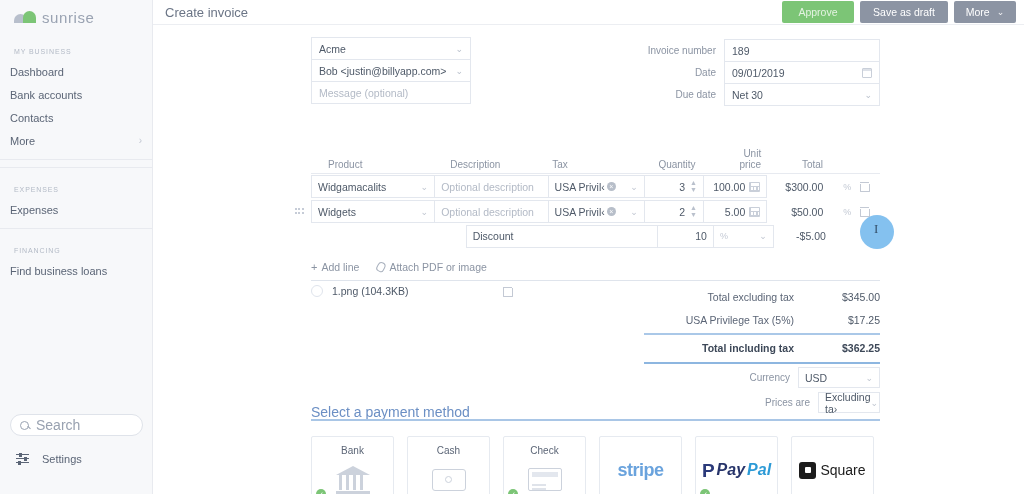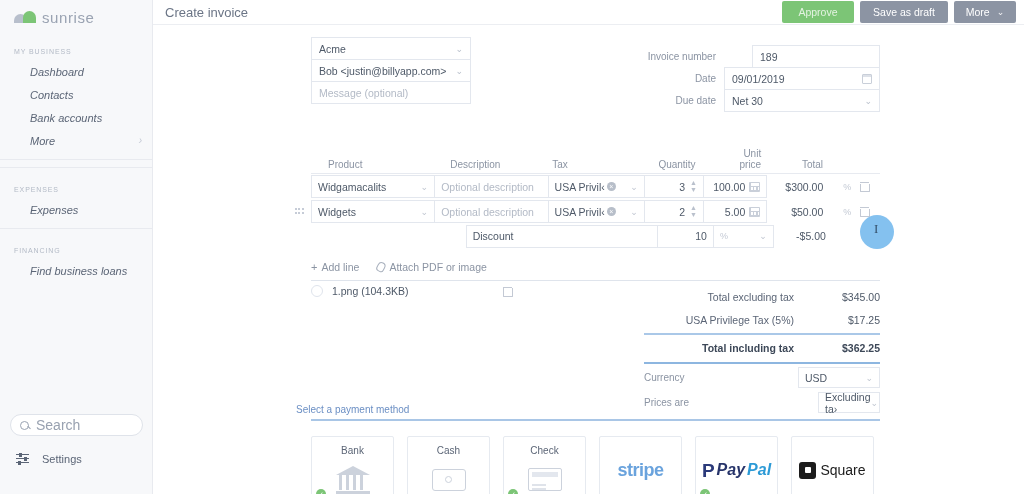--- a/index.html
+++ b/index.html
@@ -38,24 +38,23 @@
   .brand-text {
     font-size: 15px; color: #9aa3b2; letter-spacing: .6px; font-weight: 400;
   }
   .nav-section { padding-top: 10px; }
   .nav-head {
     font-size: 7px; color: #b3bac6; letter-spacing: .9px;
     padding: 8px 0 5px 14px; text-transform: uppercase;
   }
   .nav-item {
     height: 23px; display: flex; align-items: center;
-    padding-left: 30px; padding-right: 10px;
+    padding-left: 10px; padding-right: 10px;
     font-size: 11px; color: #5b6576; cursor: pointer;
     position: relative;
-    font-style: italic;
   }
   .nav-item.active { background: #eceef3; color: #3d4858; font-weight: bold; }
   .nav-item .chev {
     margin-left: auto; color: #c3c9d4; font-size: 10px; line-height: 1;
   }
   .nav-div { height: 1px; background: #e8eaef; margin: 7px 0 0 0; }
   .sidebar-bottom { position: absolute; left: 0; bottom: 20px; width: 153px; }
   .searchbox {
     margin: 0 10px; height: 22px; border: 1px solid #dfe3ea;
     border-radius: 11px; background: #fff; display: flex; align-items: center;
@@ -107,21 +106,21 @@
     height: 23px; border: 1px solid #e3e7ee; background: #fff;
     display: flex; align-items: center; padding: 0 7px;
     font-size: 10.5px; color: #4e5968; margin-top: -1px;
   }
   .fld .cd { margin-left: auto; color: #b9c0cc; font-size: 9px; }
   .fld.placeholder { color: #b3bac6; }
   .fld.first { margin-top: 0; }
 
   .form-right { position: absolute; right: 144px; top: 12px; width: 242px; }
   .rrow { display: flex; align-items: center; height: 23px; margin-top: -1px; }
-  .rrow.first { margin-top: 8px; gap: 28px; }
+  .rrow.first { margin-top: 2px; }
   .rlabel { font-size: 10px; color: #8b94a3; width: 86px; text-align: right; padding-right: 8px; }
   .rctl {
     flex: 1 1 auto; height: 23px; border: 1px solid #e3e7ee; background: #fff;
     display: flex; align-items: center; padding: 0 7px; font-size: 10.5px; color: #4e5968;
   }
   .rctl .cd { margin-left: auto; color: #b9c0cc; font-size: 9px; }
   .cal-ico {
     margin-left: auto; width: 10px; height: 10px; border: 1px solid #c9cfd9;
     border-radius: 1px; position: relative;
   }
@@ -220,30 +219,30 @@
   
   .totals { position: absolute; right: 144px; top: 260px; width: 236px; }
   .trow { display: flex; align-items: center; height: 23px; }
   .trow .lab { flex: 1 1 auto; text-align: right; font-size: 10.5px; color: #5b6576; padding-right: 14px; }
   .trow .val { width: 72px; text-align: right; font-size: 10.5px; color: #4e5968; }
   .trow.grand { font-weight: bold; }
   .trow.grand .lab, .trow.grand .val { color: #3d4858; font-weight: bold; }
   .tdiv { height: 1.5px; background: #aac8e8; margin: 2px 0; }
   .tdiv.thick { height: 2px; background: #8db6e0; }
   .srow { display: flex; align-items: center; height: 22px; margin-top: 3px; }
-  .srow .lab { flex: 1 1 auto; text-align: left; font-size: 10px; color: #8b94a3; padding-right: 8px; }
+  .srow .lab { flex: 1 1 auto; text-align: right; font-size: 10px; color: #8b94a3; padding-right: 8px; }
   .srow .sel {
     width: 82px; height: 21px; border: 1px solid #e3e7ee; background: #fff;
     display: flex; align-items: center; padding: 0 6px; font-size: 10.5px; color: #4e5968;
   }
   .srow .sel .cd { margin-left: auto; color: #c0c6d1; font-size: 9px; }
   .srow .sel.wide { width: 62px; }
 
   
-  .pay-title { position: absolute; left: 143px; top: 379px; font-size: 10px; color: #6b8fc4; }
+  .pay-title { position: absolute; left: 158px; top: 379px; font-size: 14px; color: #6b8fc4; }
   .pay-rule { position: absolute; left: 158px; right: 144px; top: 394px; height: 1.5px; background: #a9c6e6; }
   .pay-grid { position: absolute; left: 158px; top: 411px; display: flex; gap: 13px; }
   .pay-card {
     width: 83px; height: 68px; border: 1px solid #e6eaf0; border-radius: 2px;
     background: #fff; position: relative; display: flex; flex-direction: column;
     align-items: center; cursor: pointer;
   }
   .pay-card .cap { font-size: 10px; color: #5b6576; margin-top: 8px; }
   .pay-card .art { flex: 1 1 auto; display: flex; align-items: center; justify-content: center; width: 100%; }
   .pay-card.logo-only .art { margin-top: 0; }
@@ -308,24 +307,24 @@
       </span>
       <span class="brand-text">sunrise</span>
     </div>
 
     <div class="nav-section">
       <div class="nav-head">MY BUSINESS</div>
       <div class="nav-item">
         <span>Dashboard</span>
       </div>
       <div class="nav-item">
+        <span>Bank accounts</span>
+      </div>
+      <div class="nav-item">
         <span>Contacts</span>
-      </div>
-      <div class="nav-item">
-        <span>Bank accounts</span>
       </div>
       <div class="nav-item">
         <span>More</span>
         <span class="chev">›</span>
       </div>
     </div>
     <div class="nav-div"></div>
 
     <div class="nav-div"></div>
 

